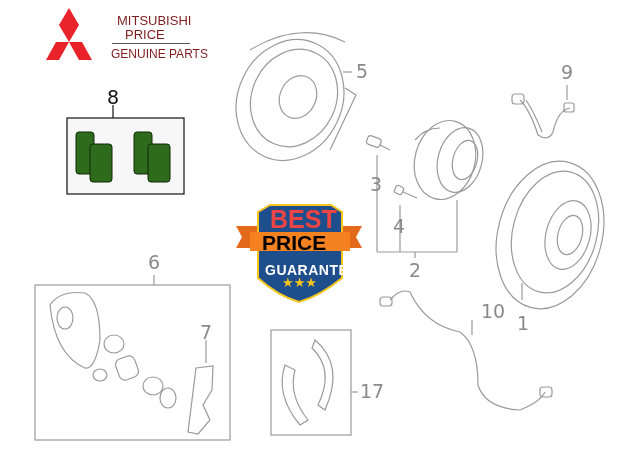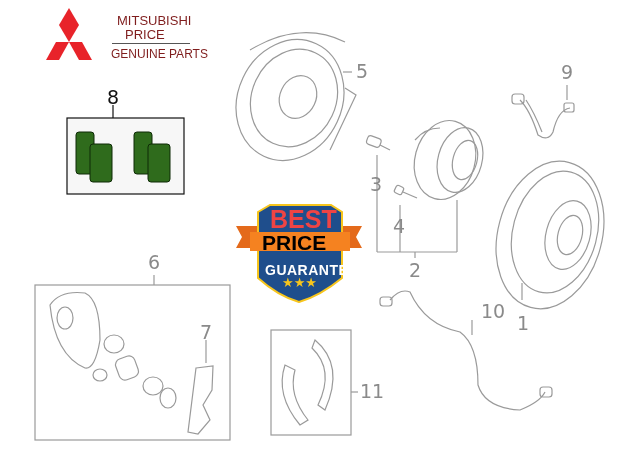--- a/index.html
+++ b/index.html
@@ -129,13 +129,13 @@
 <div class="callout" style="left:107px;top:88px;color:#111;">8</div>
 <div class="callout" style="left:356px;top:62px;">5</div>
 <div class="callout" style="left:561px;top:63px;">9</div>
 <div class="callout" style="left:370px;top:175px;">3</div>
 <div class="callout" style="left:393px;top:217px;">4</div>
 <div class="callout" style="left:409px;top:261px;">2</div>
 <div class="callout" style="left:148px;top:253px;">6</div>
 <div class="callout" style="left:200px;top:323px;">7</div>
 <div class="callout" style="left:481px;top:302px;">10</div>
 <div class="callout" style="left:517px;top:314px;">1</div>
-<div class="callout" style="left:360px;top:382px;">11</div>
+<div class="callout" style="left:360px;top:382px;">17</div>
 
 </body></html>

